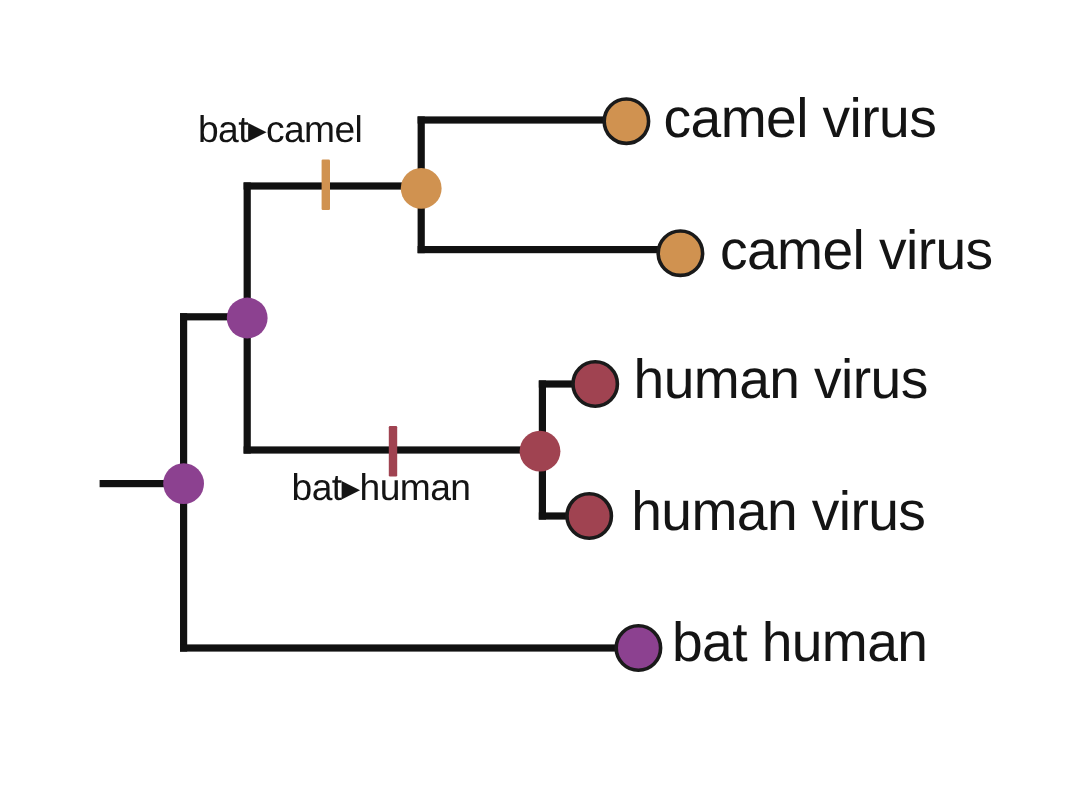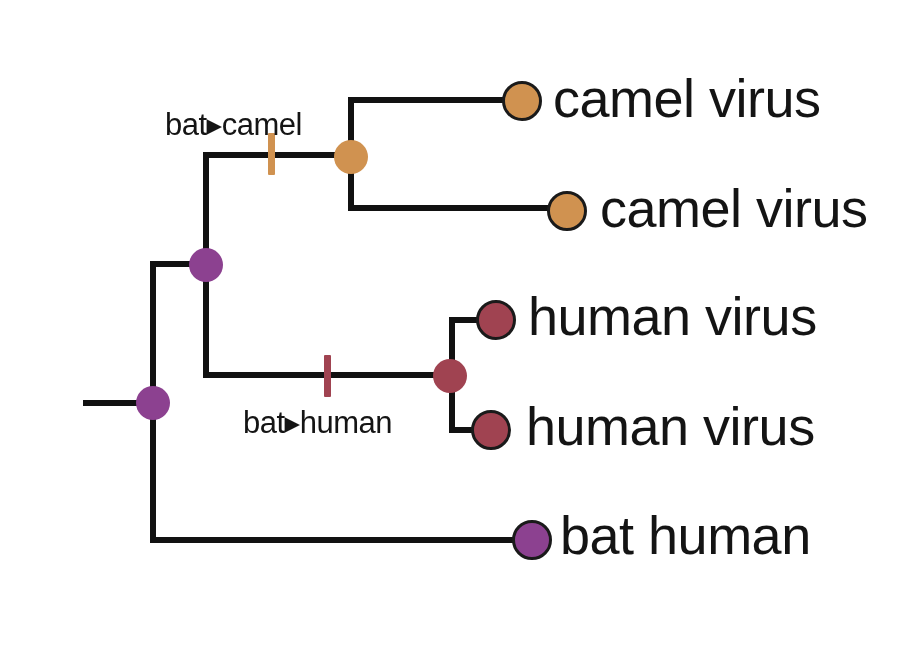--- a/index.html
+++ b/index.html
@@ -13,21 +13,21 @@
   .edge { position:absolute; background:var(--line,#111); }
   .node { position:absolute; border-radius:50%; }
   .node.internal { width:34px; height:34px; }
   .node.leaf { width:34px; height:34px; border:3px solid #1a1a1a; }
   .host-bat   { background:var(--bat,#8c4190); }
   .host-camel { background:var(--camel,#d09250); }
   .host-human { background:var(--human,#a04351); }
   .tick { position:absolute; width:7px; height:42px; border-radius:1px; }
   .tip-label {
     position:absolute;
-    font-size:54px; color:#141414;
+    font-size:46px; color:#141414;
     white-space:nowrap; transform:translateY(-52%);
     letter-spacing:-0.5px;
   }
   .transition-label {
     position:absolute;
     font-size:31px; color:#141414;
     white-space:nowrap; transform:translateY(-50%);
     letter-spacing:-0.5px;
   }
 </style>
@@ -72,16 +72,16 @@
   <div class="node leaf host-human" style="left:476px; top:300px;"></div>
   <div class="node leaf host-human" style="left:471px; top:410px;"></div>
   <div class="node leaf host-bat" style="left:512px; top:520px;"></div>
 
   <div class="tip-label" style="left:553px; top:99px;">camel virus</div>
   <div class="tip-label" style="left:600px; top:209px;">camel virus</div>
   <div class="tip-label" style="left:528px; top:317px;">human virus</div>
   <div class="tip-label" style="left:526px; top:427px;">human virus</div>
   <div class="tip-label" style="left:560px; top:536px;">bat human</div>
 
-  <div class="transition-label" style="left:165px; top:124px;text-align:center;">bat▸camel</div>
-  <div class="transition-label" style="left:243px; top:422px;">bat▸human</div>
+  <div class="transition-label" style="left:165px; top:108px;text-align:center;">bat▸camel</div>
+  <div class="transition-label" style="left:243px; top:407px;">bat▸human</div>
 
 </div>
 
 </body></html>

